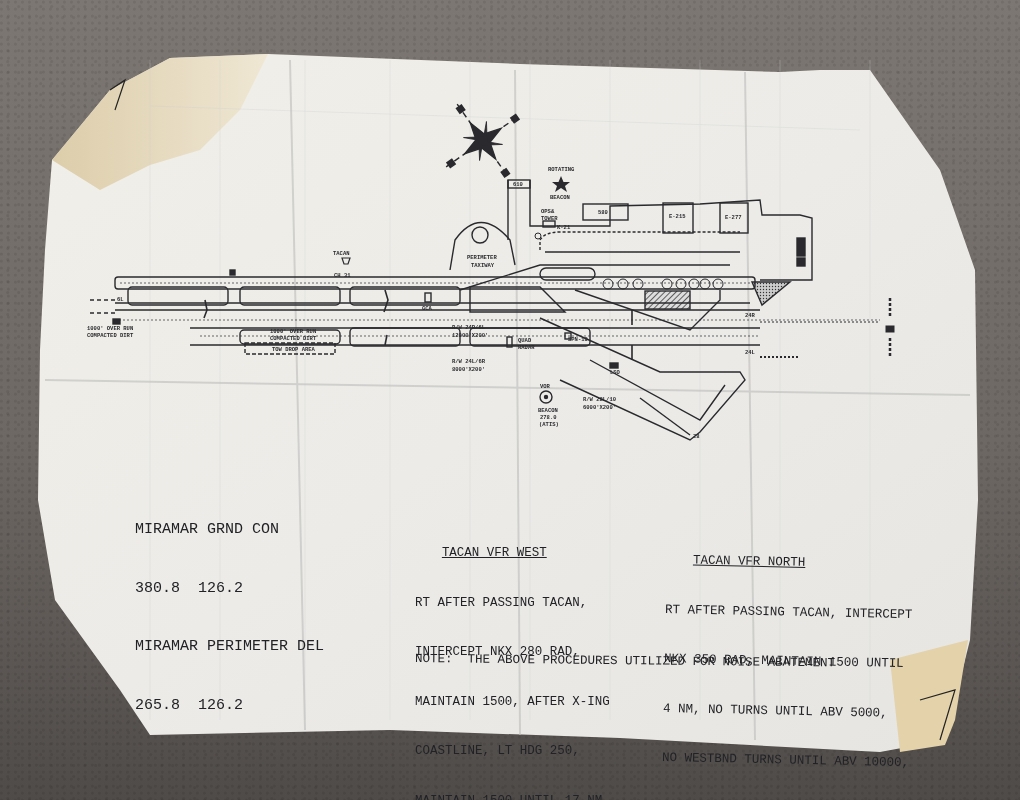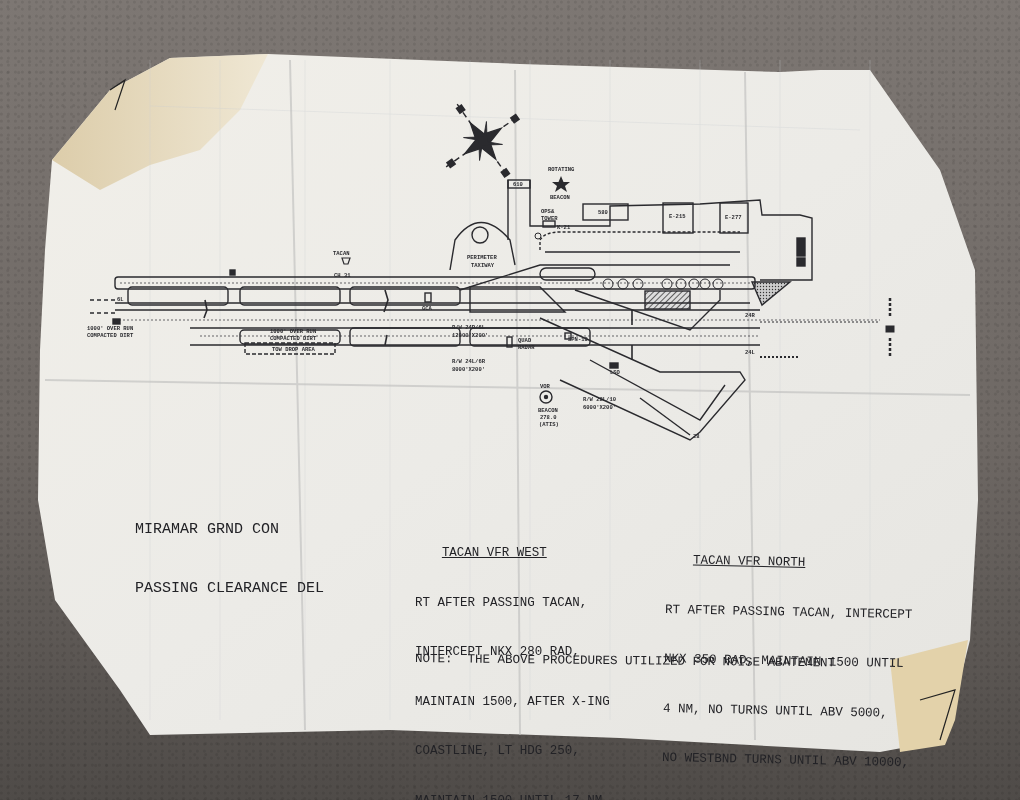--- a/index.html
+++ b/index.html
@@ -225,21 +225,23 @@
   <div class="lbl" style="left:270px;top:328px;">1000' OVER RUN</div>
   <div class="lbl" style="left:270px;top:335px;">COMPACTED DIRT</div>
   <div class="lbl" style="left:272px;top:346px;">TOW DROP AREA</div>
   <div class="lbl" style="left:745px;top:312px;">24R</div>
   <div class="lbl" style="left:745px;top:349px;">24L</div>
   <div class="lbl" style="left:117px;top:296px;">6L</div>
   <div class="lbl" style="left:693px;top:433px;">28</div>
 
   <div class="txt freq" style="left:135px;top:481px;">
     <div>MIRAMAR GRND CON</div>
-    <div>PASSING CLEARANCE DEL</div>
+    <div>380.8  126.2</div>
+    <div>MIRAMAR PERIMETER DEL</div>
+    <div>265.8  126.2</div>
     
     
     
     
     
     
     
   </div>
 
   <div class="txt proc" style="left:415px;top:512px;">

